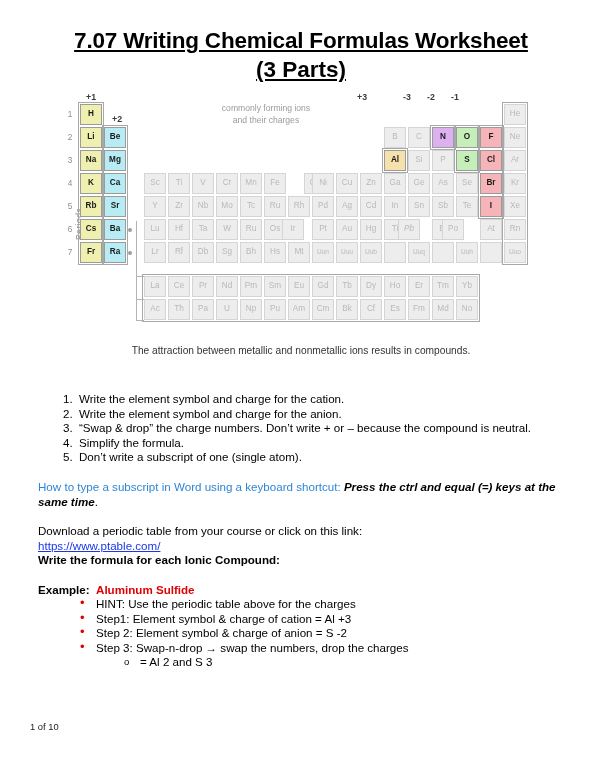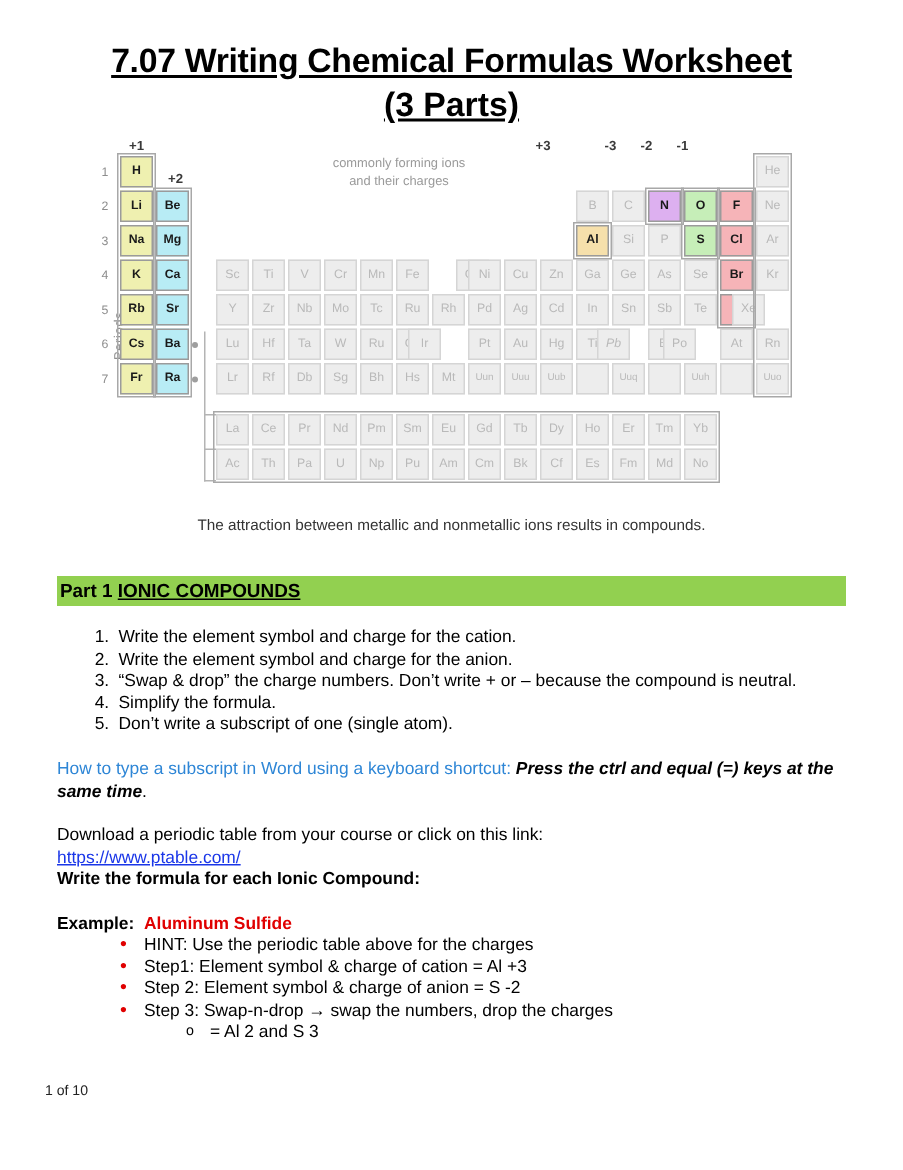--- a/index.html
+++ b/index.html
@@ -273,21 +273,21 @@
       <div class="cell" style="left:234px; top:106px;">Pd</div>
       <div class="cell" style="left:258px; top:106px;">Ag</div>
       <div class="cell" style="left:282px; top:106px;">Cd</div>
 
       <div class="cell" style="left:66px;  top:129px;">Lu</div>
       <div class="cell" style="left:90px;  top:129px;">Hf</div>
       <div class="cell" style="left:114px; top:129px;">Ta</div>
       <div class="cell" style="left:138px; top:129px;">W</div>
       <div class="cell" style="left:162px; top:129px;">Ru</div>
       <div class="cell" style="left:186px; top:129px;">Os</div>
-      <div class="cell" style="left:194px; top:129px;">Ir</div>
+      <div class="cell" style="left:204px; top:129px;">Ir</div>
       <div class="cell" style="left:234px; top:129px;">Pt</div>
       <div class="cell" style="left:258px; top:129px;">Au</div>
       <div class="cell" style="left:282px; top:129px;">Hg</div>
 
       <div class="cell" style="left:66px;  top:152px;">Lr</div>
       <div class="cell" style="left:90px;  top:152px;">Rf</div>
       <div class="cell" style="left:114px; top:152px;">Db</div>
       <div class="cell" style="left:138px; top:152px;">Sg</div>
       <div class="cell" style="left:162px; top:152px;">Bh</div>
       <div class="cell" style="left:186px; top:152px;">Hs</div>
@@ -315,21 +315,21 @@
       <div class="cell" style="left:354px; top:83px;">As</div>
       <div class="cell" style="left:378px; top:83px;">Se</div>
       <div class="cell hl f" style="left:402px; top:83px;">Br</div>
       <div class="cell" style="left:426px; top:83px;">Kr</div>
 
       <div class="cell" style="left:306px; top:106px;">In</div>
       <div class="cell" style="left:330px; top:106px;">Sn</div>
       <div class="cell" style="left:354px; top:106px;">Sb</div>
       <div class="cell" style="left:378px; top:106px;">Te</div>
       <div class="cell hl f" style="left:402px; top:106px;">I</div>
-      <div class="cell" style="left:410px; top:106px;">Xe</div>
+      <div class="cell" style="left:426px; top:106px;">Xe</div>
 
       <div class="cell" style="left:306px; top:129px;">Ti</div>
       <div class="cell" style="left:320px; top:129px;font-style:italic;">Pb</div>
       <div class="cell" style="left:354px; top:129px;">Bi</div>
       <div class="cell" style="left:364px; top:129px;">Po</div>
       <div class="cell" style="left:402px; top:129px;">At</div>
       <div class="cell" style="left:426px; top:129px;">Rn</div>
 
       <div class="cell" style="left:306px; top:152px; font-size:6.6px;"></div>
       <div class="cell" style="left:330px; top:152px; font-size:6.6px;">Uuq</div>
@@ -376,23 +376,20 @@
       <div class="cell" style="left:354px; top:209px;">Md</div>
       <div class="cell" style="left:378px; top:209px;">No</div>
 
       <div class="frame" style="left:64px; top:184px; width:338px; height:48px;"></div>
 
     </div>
 
     <div class="fig-caption">The attraction between metallic and nonmetallic ions results in compounds.</div>
   </div>
 
-  <div class="part-bar">
-    <span class="p1">Part 1</span><span>&nbsp;</span><span class="p2">IONIC COMPOUNDS</span>
-  </div>
 
   <div class="body">
 
     <ol class="steps">
       <li>Write the element symbol and charge for the cation.</li>
       <li>Write the element symbol and charge for the anion.</li>
       <li>“Swap &amp; drop” the charge numbers. Don’t write + or – because the compound is neutral.</li>
       <li>Simplify the formula.</li>
       <li>Don’t write a subscript of one (single atom).</li>
     </ol>

